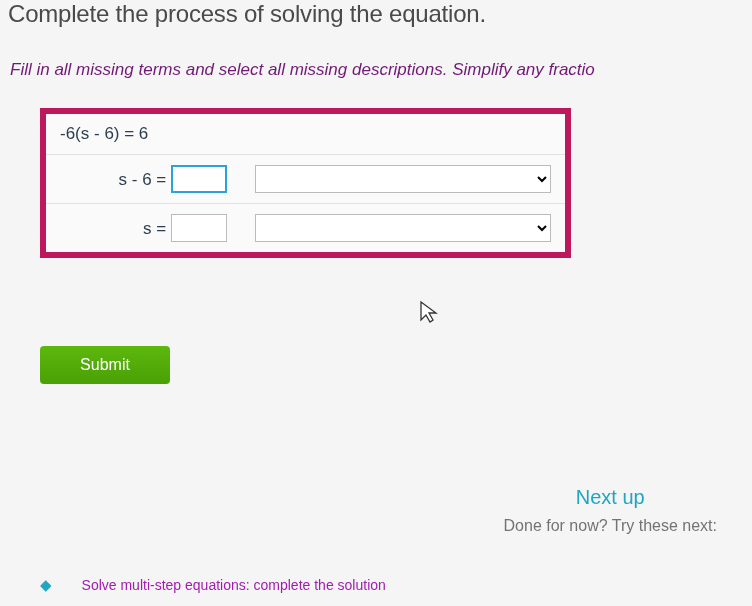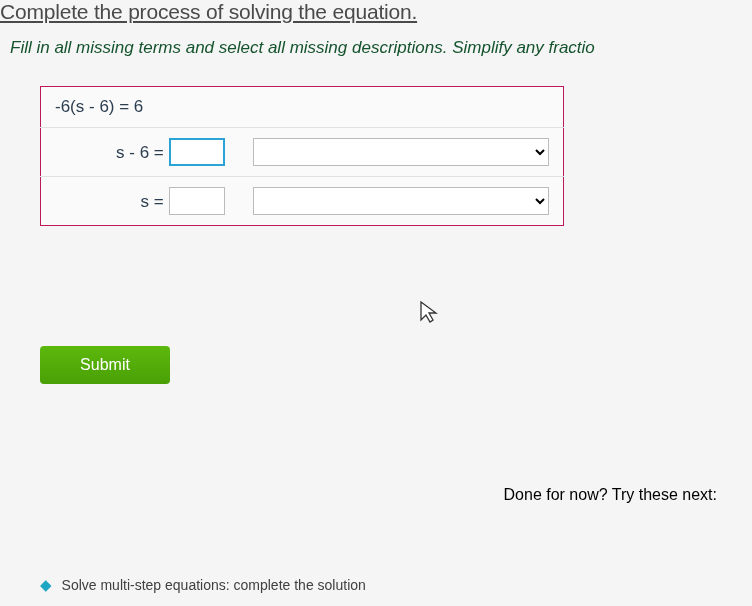--- a/index.html
+++ b/index.html
@@ -6,35 +6,35 @@
     body {
       font-family: Arial, Helvetica, sans-serif;
       background: #f5f5f5;
       width: 752px;
       height: 606px;
       overflow: hidden;
       color: #333;
       position: relative;
     }
     .title-partial {
-      font-size: 21px;
+      font-size: 24px;
       color: #4a4a4a;
-      padding: 0 10px 14px 0;
+      padding: 0 10px 14px 8px;
       letter-spacing: -0.2px;
-      text-decoration: underline;
     }
     .instructions {
       font-style: italic;
       font-size: 17px;
-      color: #14532d;
+      color: #701a75;
       padding: 0 10px 20px 10px;
+      margin-top: 18px;
     }
     .work-table {
       margin: 8px 0 0 40px;
-      border: 1px solid #be185d;
+      border: 6px solid #be185d;
       border-collapse: collapse;
       background: #fafafa;
     }
     .work-table td {
       padding: 10px 14px;
       vertical-align: middle;
     }
     .eq-cell { width: 198px; text-align: right; font-size: 17px; color: #2c3e50; margin-top: 8px; }
     .first-eq { text-align: left; font-size: 17px; color: #2c3e50; }
     .desc-cell { width: 320px; }
@@ -76,31 +76,31 @@
       font-weight: 500;
       cursor: pointer;
     }
     .next-up {
       position: absolute;
       right: 35px;
       top: 486px;
       text-align: center;
     }
     .next-up-title { color: #1fa6c2; font-size: 20px; margin-bottom: 8px; }
-    .next-up-sub { color: #000000; font-size: 16px; }
+    .next-up-sub { color: #737373; font-size: 16px; }
     .related {
       position: absolute;
       left: 40px;
       top: 576px;
       display: flex;
       align-items: center;
       gap: 10px;
     }
     .diamond-icon { color: #1fa6c2; font-size: 15px; }
-    .related-link { color: #404040; font-size: 14px; text-decoration: none; }
+    .related-link { color: #a21caf; font-size: 14px; text-decoration: none; margin-left: 20px; }
   </style>
 </head>
 <body>
 
 <div class="title-partial">Complete the process of solving the equation.</div>
 <div class="instructions">Fill in all missing terms and select all missing descriptions. Simplify any fractio</div>
 
 <table class="work-table">
   <tbody>
       <tr class="sep-row">
@@ -131,19 +131,20 @@
 </tbody>
   </table>
 
 <svg class="cursor" width="22" height="24">
   <path d="M3 2 L3 20 L8 15 L12 22 L15 20 L11 13 L18 13 Z" fill="#fff" stroke="#333" stroke-width="1.3"></path>
 </svg>
 
 <button class="submit-btn">Submit</button>
 
 <div class="next-up">
+  <div class="next-up-title">Next up</div>
   <div class="next-up-sub">Done for now? Try these next:</div>
 </div>
 
 <div class="related">
   <span class="diamond-icon">◆</span>
   <a href="#" class="related-link">Solve multi-step equations: complete the solution</a>
 </div>
 
 </body></html>

